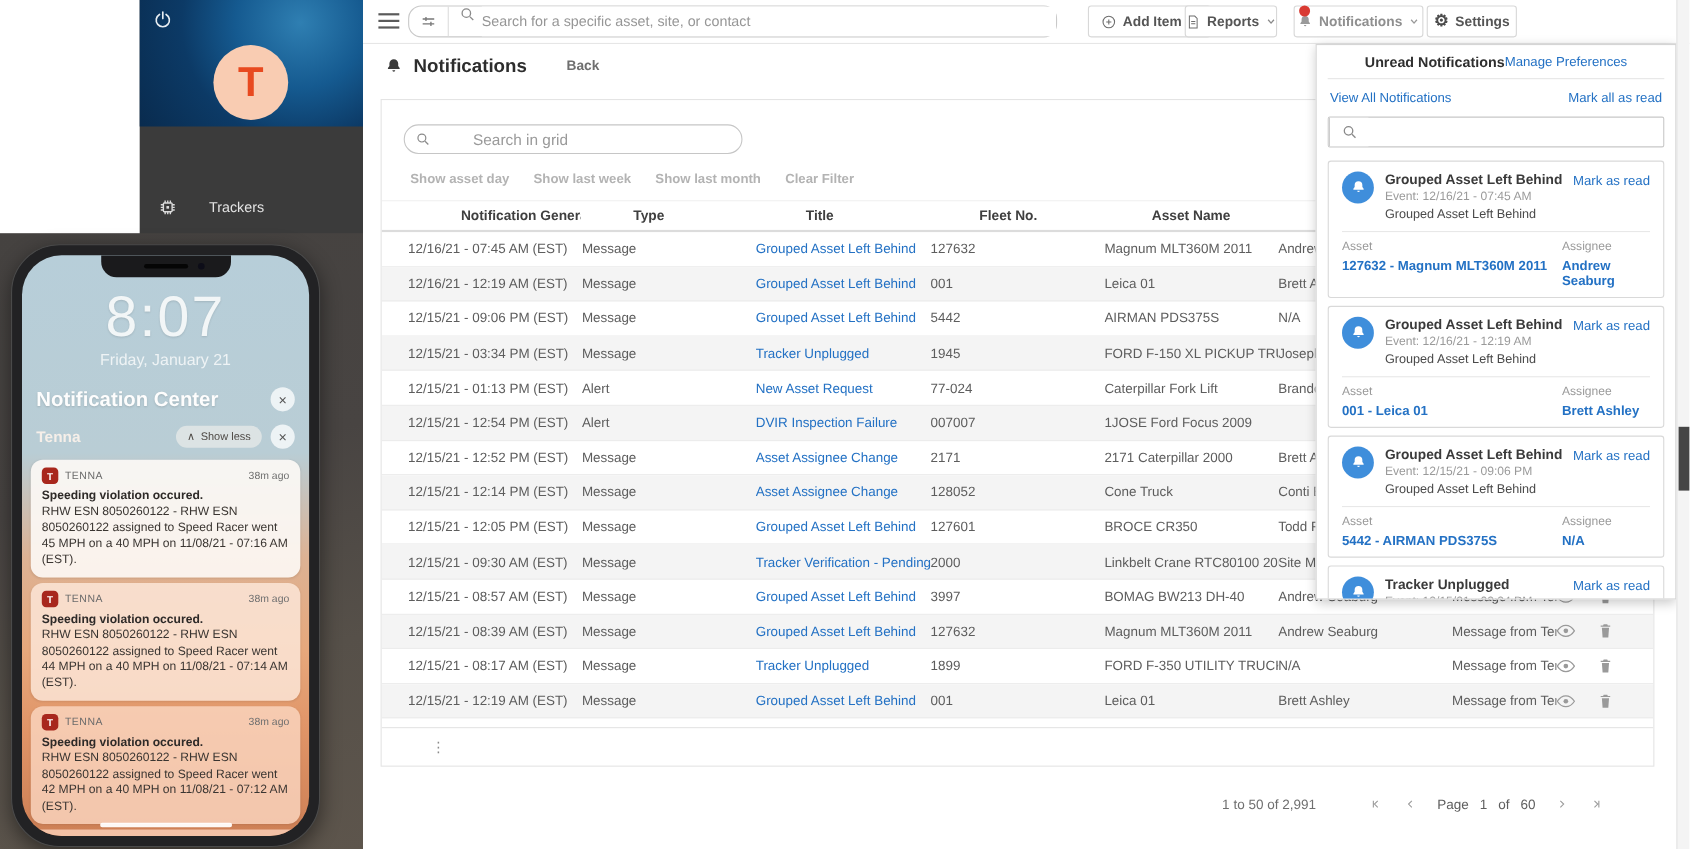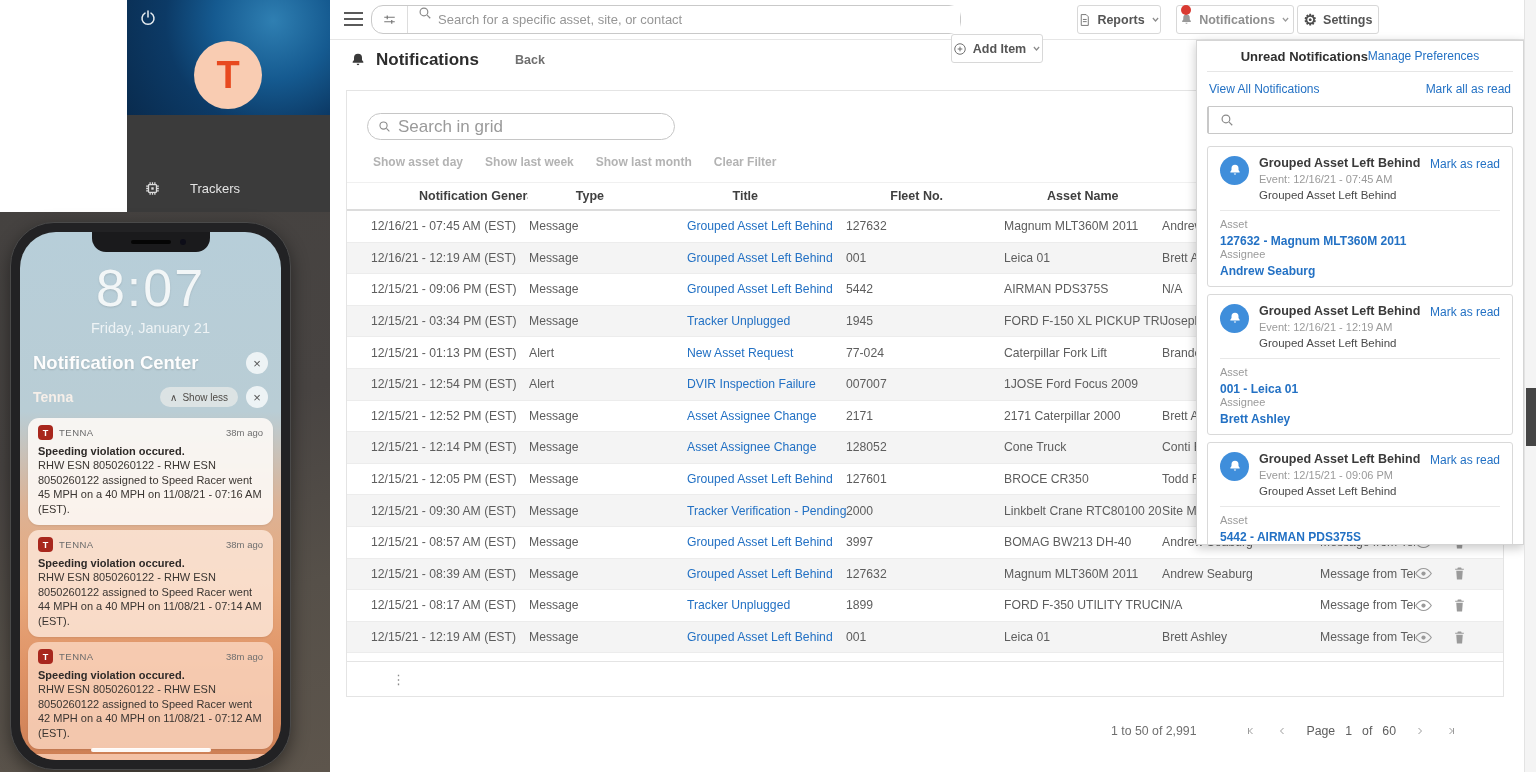--- a/index.html
+++ b/index.html
@@ -45,22 +45,22 @@
 
   .page-head { display:flex; align-items:center; height:40px; padding-left:20px; gap:10px; }
   .page-title { font-size:17px; font-weight:bold; color:#2d2d2d; }
   .back-link { margin-left:26px; font-size:12.5px; font-weight:bold; color:#6f6f6f; cursor:pointer; }
 
   
   .card { position:absolute; left:16px; top:90px; right:32px; bottom:75px;
     border:1px solid #e4e4e4; background:#fff; overflow:hidden; }
   .grid-search { margin:22px 0 0 20px; width:308px; height:27px; border:1px solid #c6c6c6;
     border-radius:14px; display:flex; align-items:center; padding:0 10px; gap:7px; color:#8a8a8a; }
-  .grid-search input { border:none; outline:none; flex:1; font-size:17px; color:#555;
-    font-family:"Liberation Sans",sans-serif; }
+  .grid-search input { border:none; outline:none; flex:1; font-size:14px; color:#555;
+    font-family:"Liberation Sans",sans-serif;margin-left:32px; }
   .grid-search input::placeholder { color:#9a9a9a; }
   .filters { display:flex; gap:22px; margin:15px 0 0 26px; }
   .filter-link { font-size:12px; font-weight:bold; color:#b3b3b3; cursor:pointer; }
 
   .hdr-row, .grid-row { display:flex; align-items:center; padding-left:24px; }
   .hdr-row { margin-top:13px; height:29px; border-top:1px solid #f0f0f0; border-bottom:2px solid #dcdcdc; }
   .hdr-cell { font-size:12.5px; font-weight:bold; color:#3f3f3f; white-space:nowrap; overflow:hidden;padding-left:48px; }
   .sort-ic { color:#8d8d8d; font-size:12px; margin-left:8px; }
   .c-gen{width:158px;} .c-type{width:158px;} .c-title{width:159px;} .c-fleet{width:158px;}
   .c-asset{width:158px;} .c-assignee{width:158px;} .c-msg{width:95px;}
@@ -95,21 +95,21 @@
     justify-content:center; color:#8a8a8a; background:#fff; cursor:pointer; }
   .nd-cards { margin-top:12px; }
   .nd-card { position:relative; border:1px solid #d9d9d9; border-radius:3px; margin-bottom:7px; padding:9px 12px 8px; }
   .nd-card-head { display:flex; gap:10px; }
   .bell-circle { width:29px; height:29px; border-radius:50%; background:#3f8edb; flex:0 0 29px;
     display:flex; align-items:center; justify-content:center; color:#fff; }
   .nd-card-title { font-size:12.5px; font-weight:bold; color:#3a3a3a; }
   .nd-event { font-size:11px; color:#9a9a9a; margin-top:3px; }
   .nd-desc { font-size:11.5px; color:#4a4a4a; margin-top:4px; }
   .mark-read { position:absolute; right:12px; top:10px; font-size:12px; color:#2371c4; cursor:pointer; }
-  .nd-details { border-top:1px solid #e8e8e8; margin-top:9px; padding-top:7px; display:flex;flex-direction:column; }
+  .nd-details { border-top:1px solid #e8e8e8; margin-top:9px; padding-top:7px; display:flex; }
   .nd-col { width:200px; } .nd-col.r { flex:1; }
   .nd-label { font-size:11px; color:#9a9a9a; }
   .nd-val { font-size:12px; font-weight:bold; color:#2371c4; margin-top:4px; cursor:pointer; }
   .nd-card:last-of-type .nd-details { display:none; }
 
   
   .scroll-track { position:absolute; right:0; top:0; width:12px; height:772px; background:#f4f4f4;
     border-left:1px solid #e3e3e3; z-index:95; }
   .scroll-thumb { position:absolute; left:1px; top:388px; width:10px; height:58px; background:#454545; cursor:pointer; }
 
@@ -208,21 +208,21 @@
       </span>
       <span class="search-ic">
         <svg width="14" height="14" viewBox="0 0 20 20" fill="none" stroke="currentColor" stroke-width="1.7">
             <circle cx="8.5" cy="8.5" r="5.5"></circle>
             <path d="M13 13l4.5 4.5"></path>
           </svg>
       </span>
       <input placeholder="Search for a specific asset, site, or contact" style="">
     </div>
 
-    <div class="tb-btn" style="left:621px; width:92px;margin-top:29px;">
+    <div class="tb-btn" style="left:659px; width:112px;">
       <span class="ic">
           <svg width="14" height="14" viewBox="0 0 24 24" fill="none" stroke="currentColor" stroke-width="1.7">
             <circle cx="12" cy="12" r="9"></circle>
             <path d="M12 8v8M8 12h8"></path>
           </svg>
         </span>
       <span>Add Item</span>
       <svg class="chev" viewBox="0 0 12 12" fill="none" stroke="#8a8a8a" stroke-width="1.6">
           <path d="M2.5 4l3.5 4 3.5-4"></path>
         </svg>

